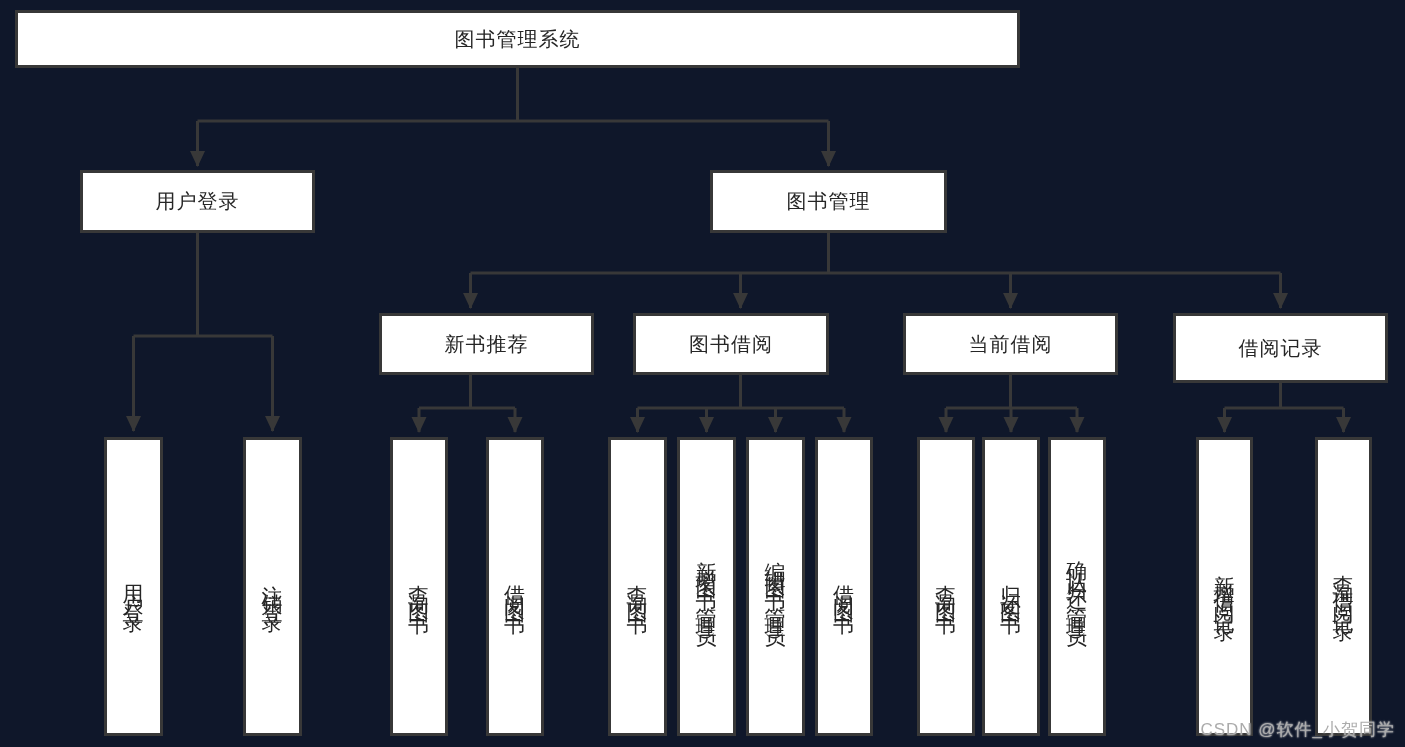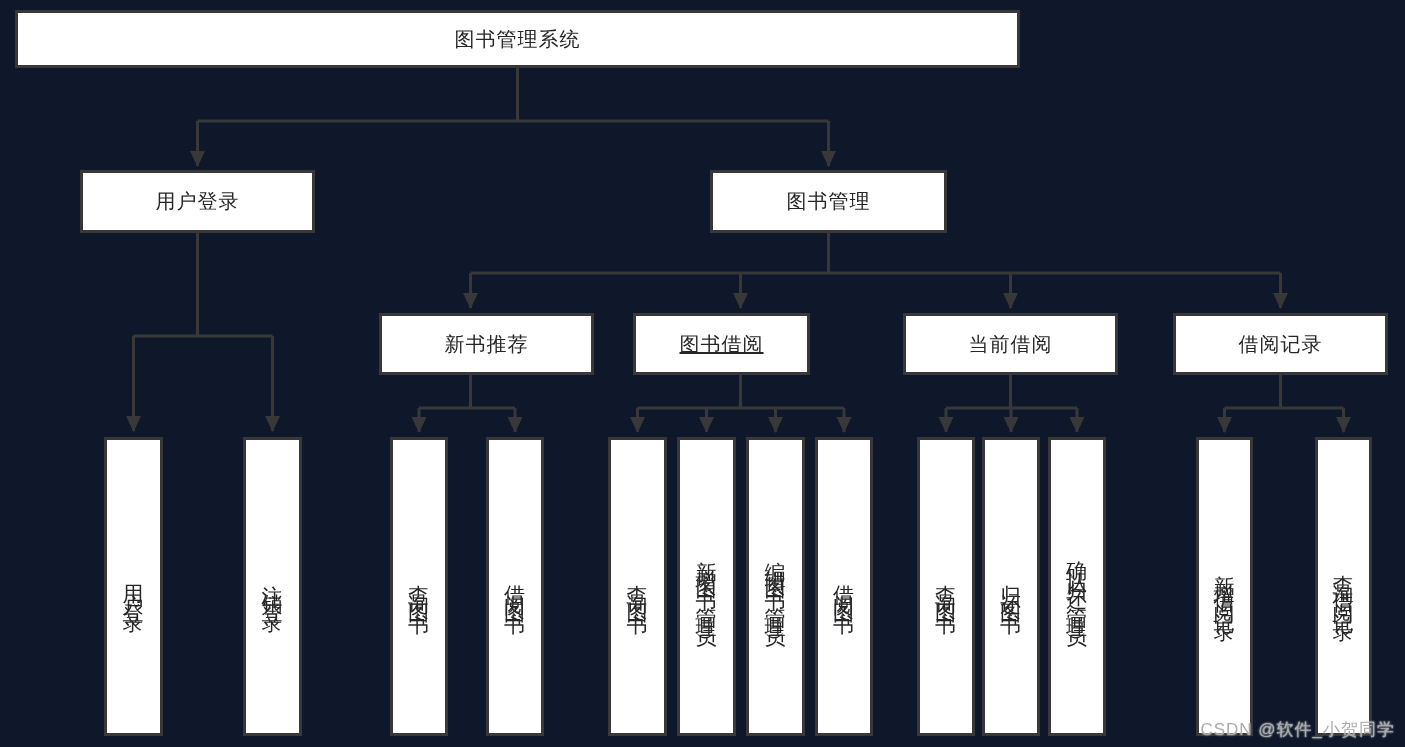--- a/index.html
+++ b/index.html
@@ -83,23 +83,23 @@
       <path d="M1343.5 408 V432" marker-end="url(#arr)"></path>
     </g>
   </svg>
 
   <div class="node hnode" style="left:15px; top:10px; width:1005px; height:58px;">图书管理系统</div>
 
   <div class="node hnode" style="left:80px; top:170px; width:235px; height:63px;">用户登录</div>
   <div class="node hnode" style="left:710px; top:170px; width:237px; height:63px;">图书管理</div>
 
   <div class="node hnode" style="left:379px; top:313px; width:215px; height:62px;">新书推荐</div>
-  <div class="node hnode" style="left:633px; top:313px; width:177px; height:62px;text-decoration:underline;">图书借阅</div>
+  <div class="node hnode" style="left:633px; top:313px; width:196px; height:62px;">图书借阅</div>
   <div class="node hnode" style="left:903px; top:313px; width:215px; height:62px;text-align:right;">当前借阅</div>
-  <div class="node hnode" style="left:1173px; top:313px; width:215px; height:62px;">借阅记录</div>
+  <div class="node hnode" style="left:1173px; top:313px; width:215px; height:70px;">借阅记录</div>
 
   <div class="node vnode" style="left:104px; top:437px; width:59px; height:299px;">
     <span>用户登录</span>
   </div>
   <div class="node vnode" style="left:243px; top:437px; width:59px; height:299px;">
     <span>注销登录</span>
   </div>
 
   <div class="node vnode" style="left:390px; top:437px; width:58px; height:299px;">
     <span>查询图书</span>

